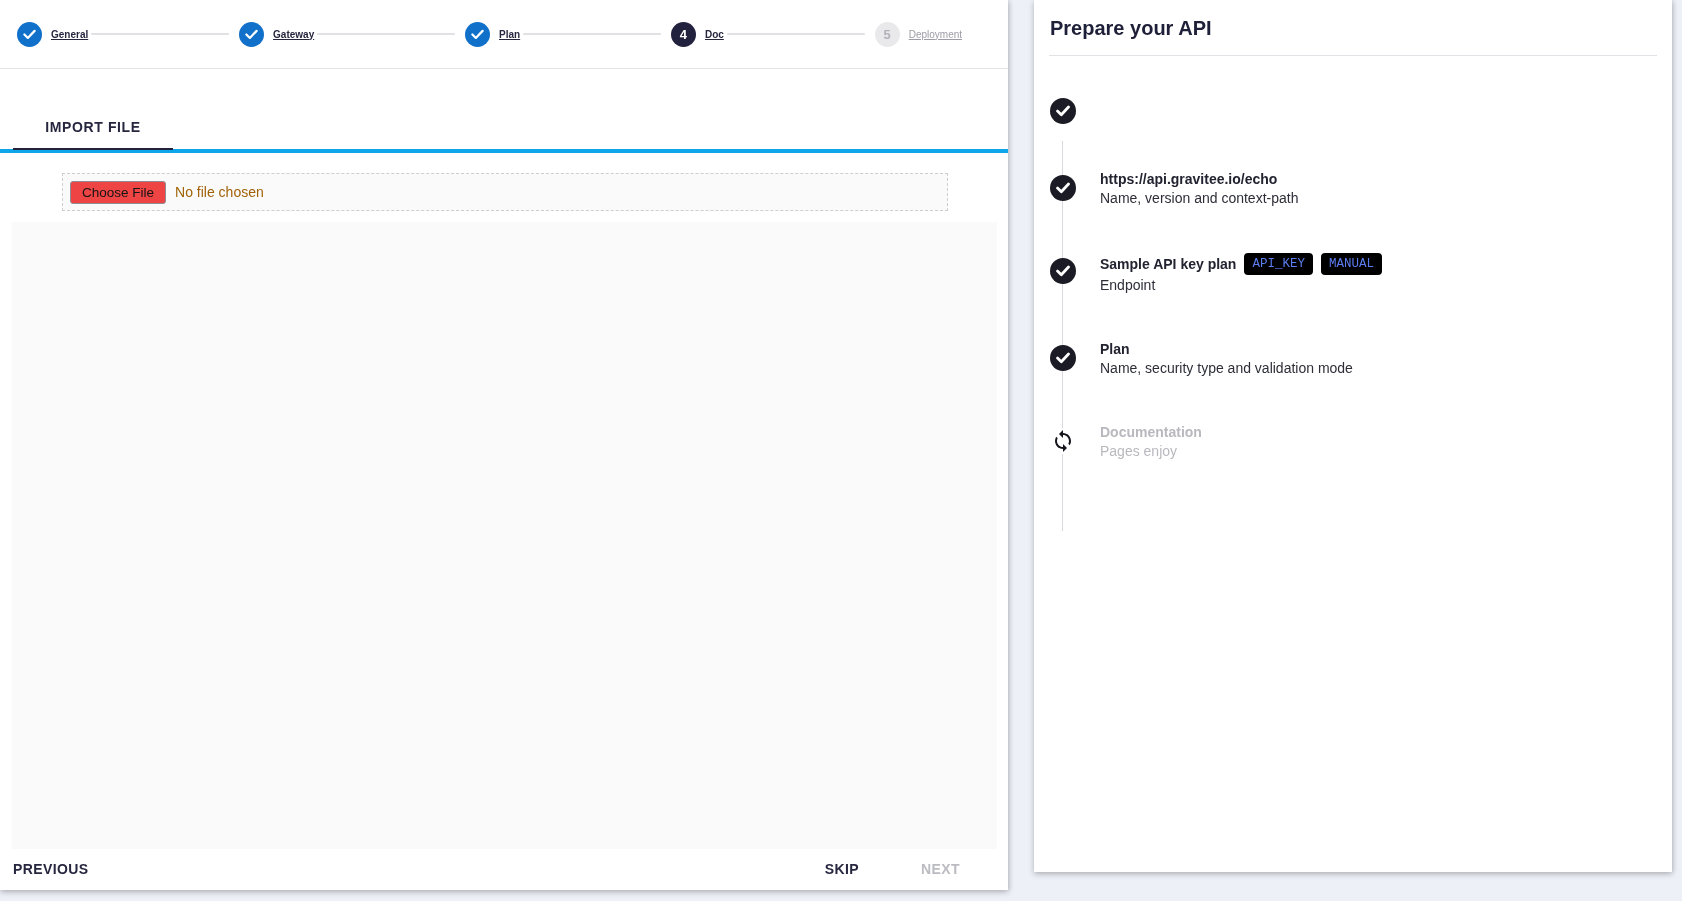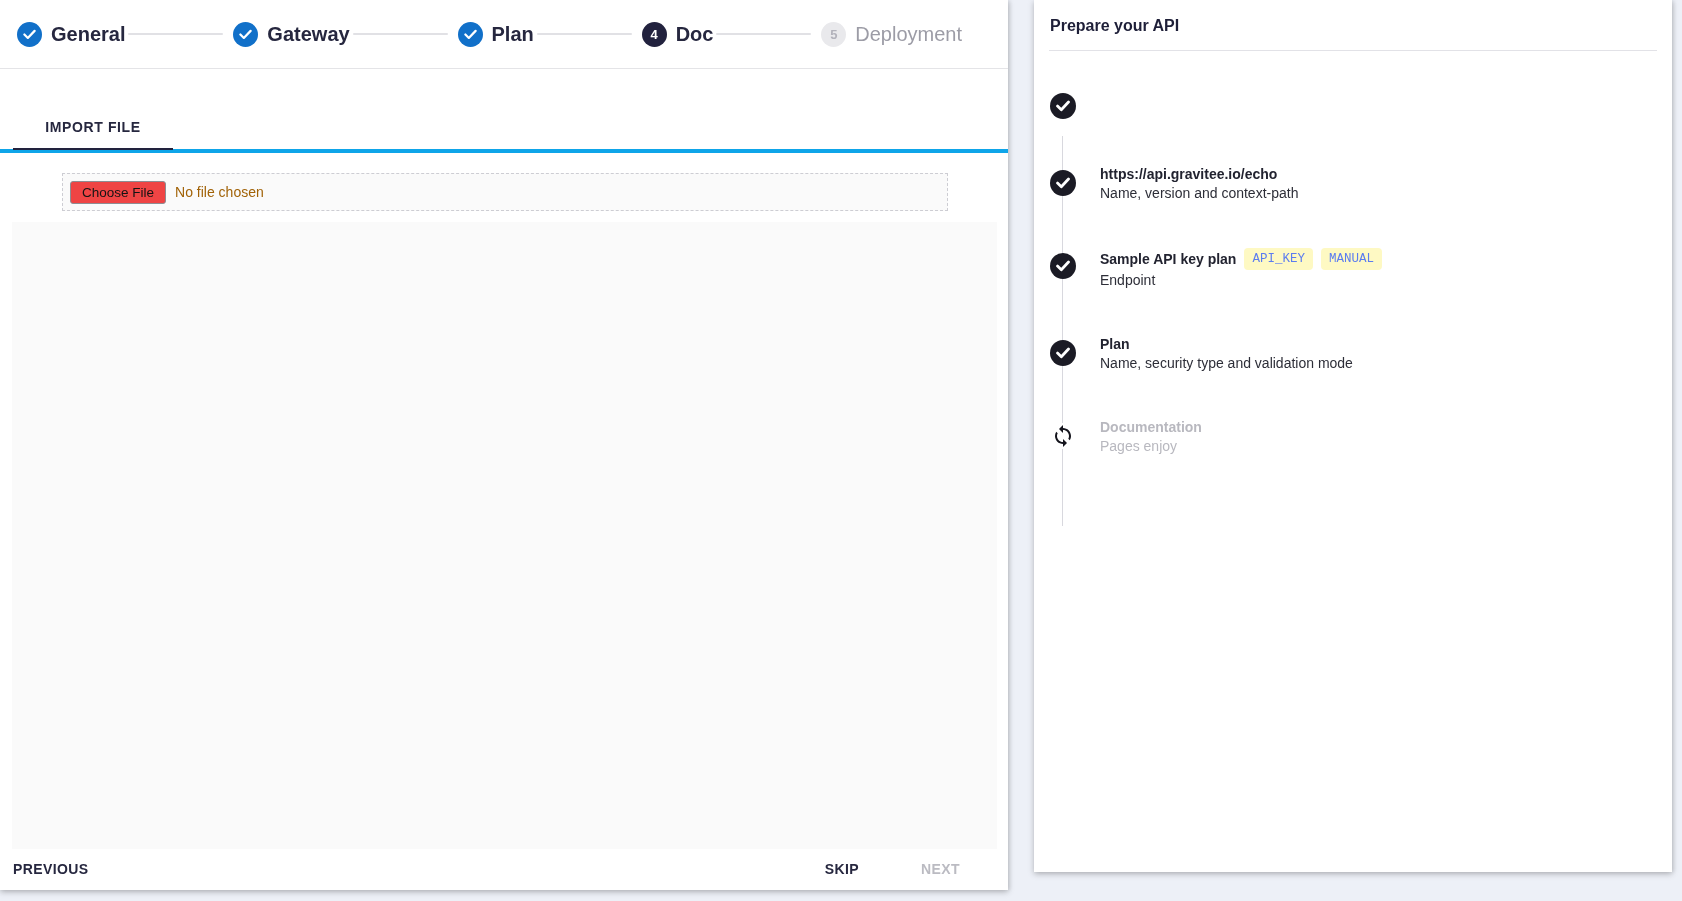--- a/index.html
+++ b/index.html
@@ -26,21 +26,21 @@
   }
   .step { display: flex; align-items: center; gap: 9px; flex: 0 0 auto; cursor: pointer; }
   .step-circle {
     width: 25px; height: 25px; border-radius: 50%;
     display: flex; align-items: center; justify-content: center;
     color: #fff; font-weight: bold; font-size: 13px; flex: 0 0 auto;
   }
   .step.done   .step-circle { background: #1170c9; }
   .step.active .step-circle { background: #22223e; }
   .step.disabled .step-circle { background: #e9e9ec; color: #b2b2bb; }
-  .step-label { font-size: 20px; font-weight: 700; color: #26273f; white-space: nowrap; }
+  .step-label { font-size: 10px; font-weight: 700; color: #26273f; white-space: nowrap; text-decoration: underline; }
   .step.disabled .step-label { color: #9c9ca6; font-weight: 400; }
   .connector { flex: 1 1 0; height: 2px; background: #e1e1e5; margin: 0 10px 0 3px; border-radius: 1px; }
 
   
   .tabs-row {
     margin-top: 36px; height: 48px;
     border-bottom: 4px solid #0ea5e9;
     display: flex; padding-left: 13px;
   }
   .tab {
@@ -82,21 +82,21 @@
     font-size: 14px; font-weight: 700; letter-spacing: .4px; color: #26273f;
   }
   .btn-prev { margin-right: auto; }
   .btn-skip { margin-right: 62px; }
   .btn-next { color: #bbbbc2; cursor: default; }
 
   
   .panel-header {
     margin: 0 15px; padding: 17px 1px 15px;
     border-bottom: 1px solid #e2e2e7;
-    font-size: 16px; font-weight: 700; color: #1e1f38;
+    font-size: 20px; font-weight: 700; color: #1e1f38;
   }
   .prep-list { position: relative; padding: 37px 20px 0 16px; }
   .vline {
     position: absolute; left: 28px; top: 85px; width: 1px; height: 390px;
     background: #d8d8de; z-index: 0;
   }
   .prep-item { display: flex; margin-bottom: 46px; position: relative; z-index: 1; }
   .icon-col { flex: 0 0 50px; }
   .prep-circle {
     width: 26px; height: 26px; border-radius: 50%;
@@ -110,21 +110,21 @@
   .prep-title {
     font-size: 14px; font-weight: 700; color: #222330; line-height: 18px;
     display: flex; align-items: center; gap: 8px; white-space: nowrap;
   }
   .prep-desc { font-size: 14px; color: #2d2e38; line-height: 18px; margin-top: 1px; }
   .prep-item.pending .prep-title, .prep-item.pending .prep-desc { color: #b8b8bf; }
   .prep-item.pending .prep-title { font-weight: 700; }
   .badge {
     font-family: "Liberation Mono", monospace;
     font-size: 12.5px; font-weight: 400; color: #5b7cf0;
-    background: #fef9c3; border-radius: 4px; padding: 2px 8px;
+    background: #000000; border-radius: 4px; padding: 2px 8px;
   }
 </style>
 </head>
 <body>
 
 <div class="card left-card">
 
   <div class="stepper">
     <div class="step done">
       <span class="step-circle">

